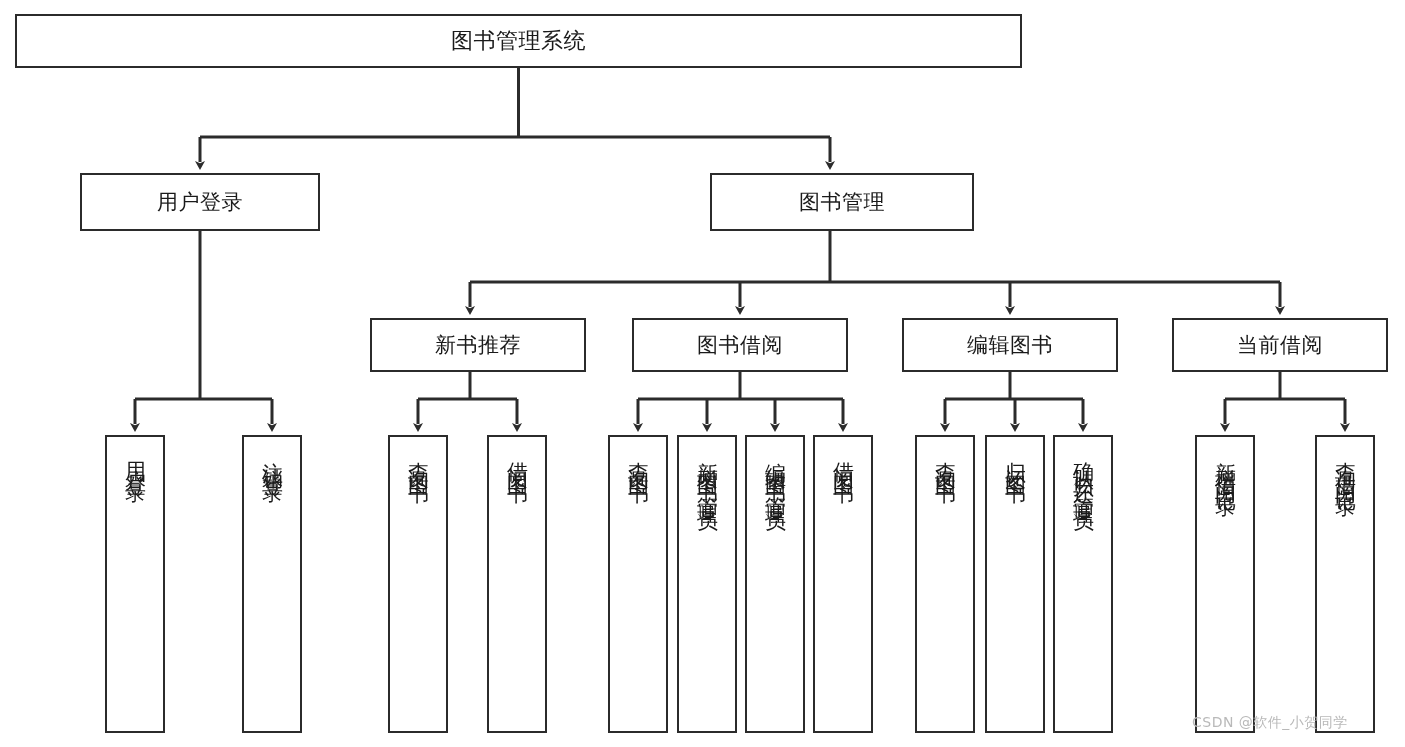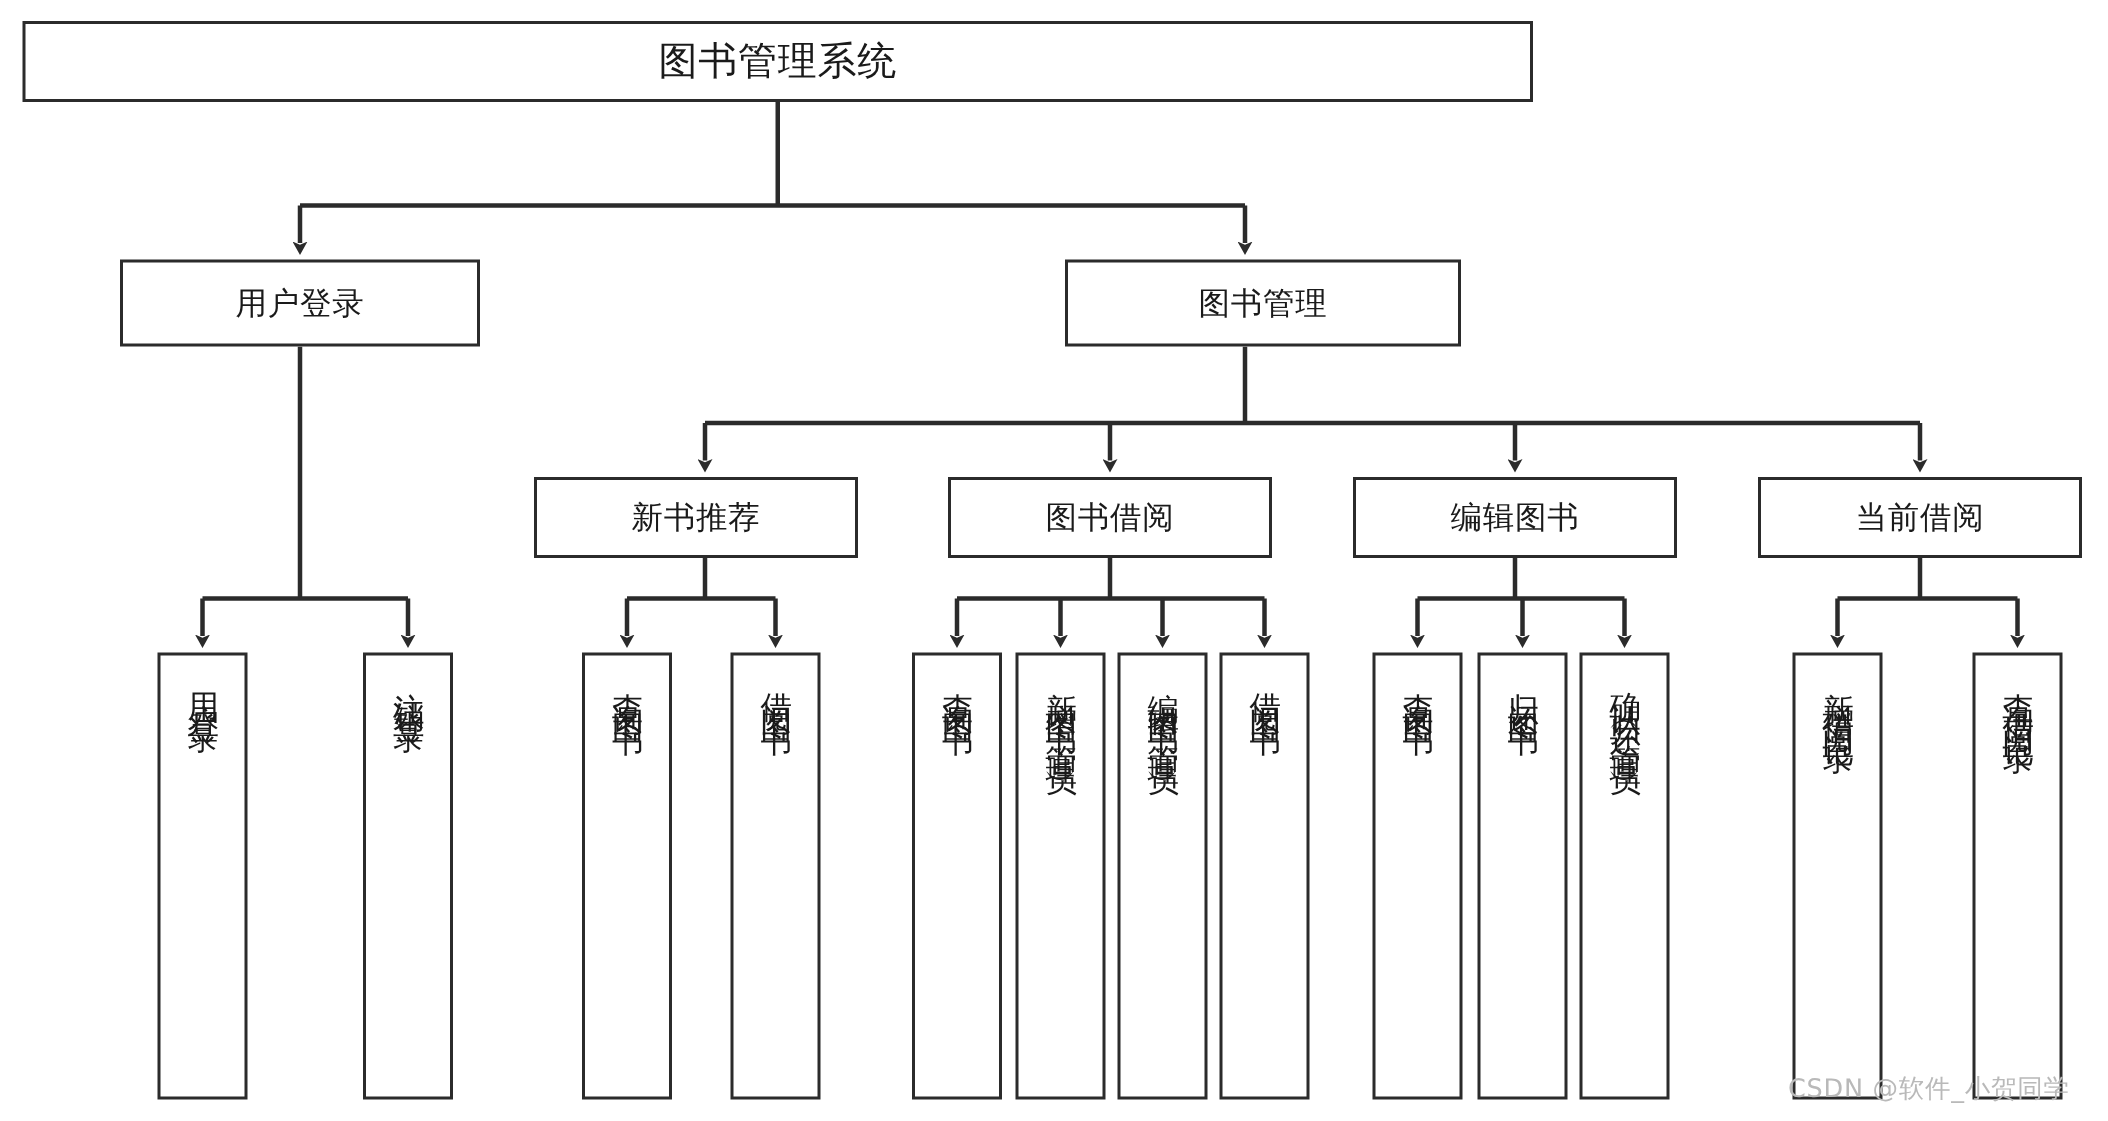--- a/index.html
+++ b/index.html
@@ -41,39 +41,39 @@
     text-align: center;
     line-height: 1.18;
     white-space: pre;
   }
   
   .node.horiz .node-label {
     font-size: 21px;
     letter-spacing: 0.5px;
   }
   .node.root .node-label {
-    font-size: 26px;
+    font-size: 22px;
     letter-spacing: 0.5px;
   }
   
   .node.vert {
     align-items: flex-start;
     padding-top: 8px;
   }
   .node.vert .node-label {
     writing-mode: vertical-rl;
     text-orientation: upright;
     font-size: 21px;
     line-height: 1.0;
     letter-spacing: 7px;
     white-space: nowrap;
   }
   .watermark {
     position: absolute;
-    font-size: 17px;
+    font-size: 14px;
     color: #b9b9b9;
     white-space: nowrap;
     letter-spacing: 0.5px;
     user-select: none;
   }
 </style>
 </head>
 <body>
 
 <div id="canvas">
@@ -124,21 +124,21 @@
   <div id="node-layer">
       <div class="node horiz root" style="left: 15px; top: 14px; width: 1007px; height: 54px;">
         <span class="node-label">图书管理系统</span>
       </div>
       <div class="node horiz" style="left: 80px; top: 173px; width: 240px; height: 58px;">
         <span class="node-label">用户登录</span>
       </div>
       <div class="node horiz" style="left: 710px; top: 173px; width: 264px; height: 58px;">
         <span class="node-label">图书管理</span>
       </div>
-      <div class="node horiz" style="left: 356px; top: 318px; width: 216px; height: 54px; justify-content: center;">
+      <div class="node horiz" style="left: 370px; top: 318px; width: 216px; height: 54px; justify-content: center;">
         <span class="node-label">新书推荐</span>
       </div>
       <div class="node horiz" style="left: 632px; top: 318px; width: 216px; height: 54px;">
         <span class="node-label">图书借阅</span>
       </div>
       <div class="node horiz" style="left: 902px; top: 318px; width: 216px; height: 54px;">
         <span class="node-label">编辑图书</span>
       </div>
       <div class="node horiz" style="left: 1172px; top: 318px; width: 216px; height: 54px;">
         <span class="node-label">当前借阅</span>

